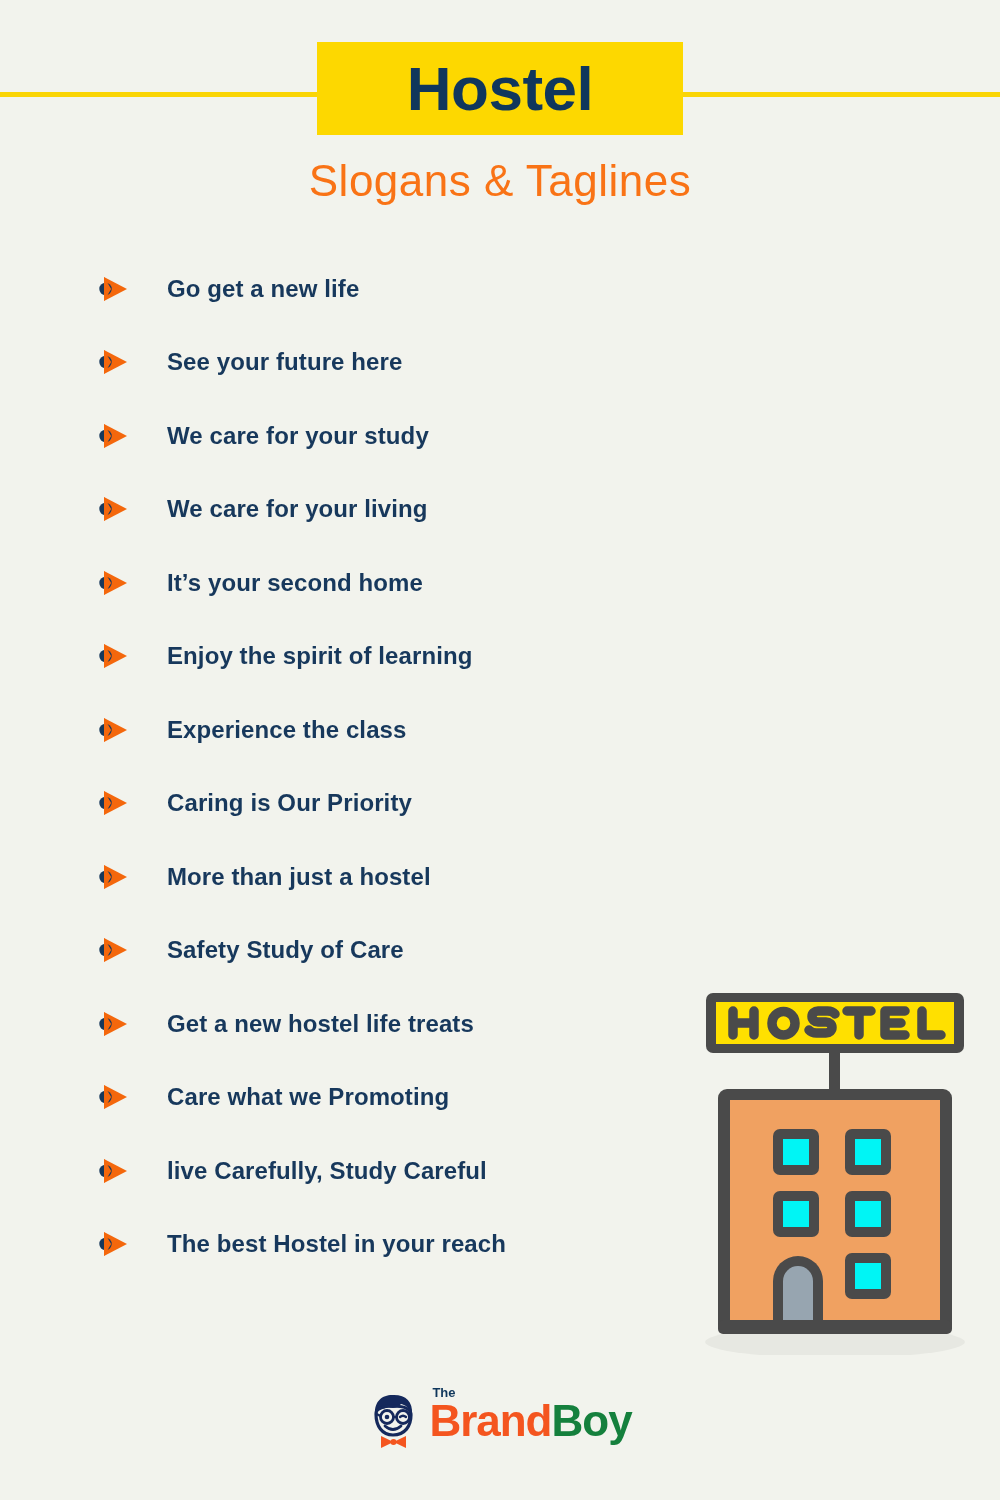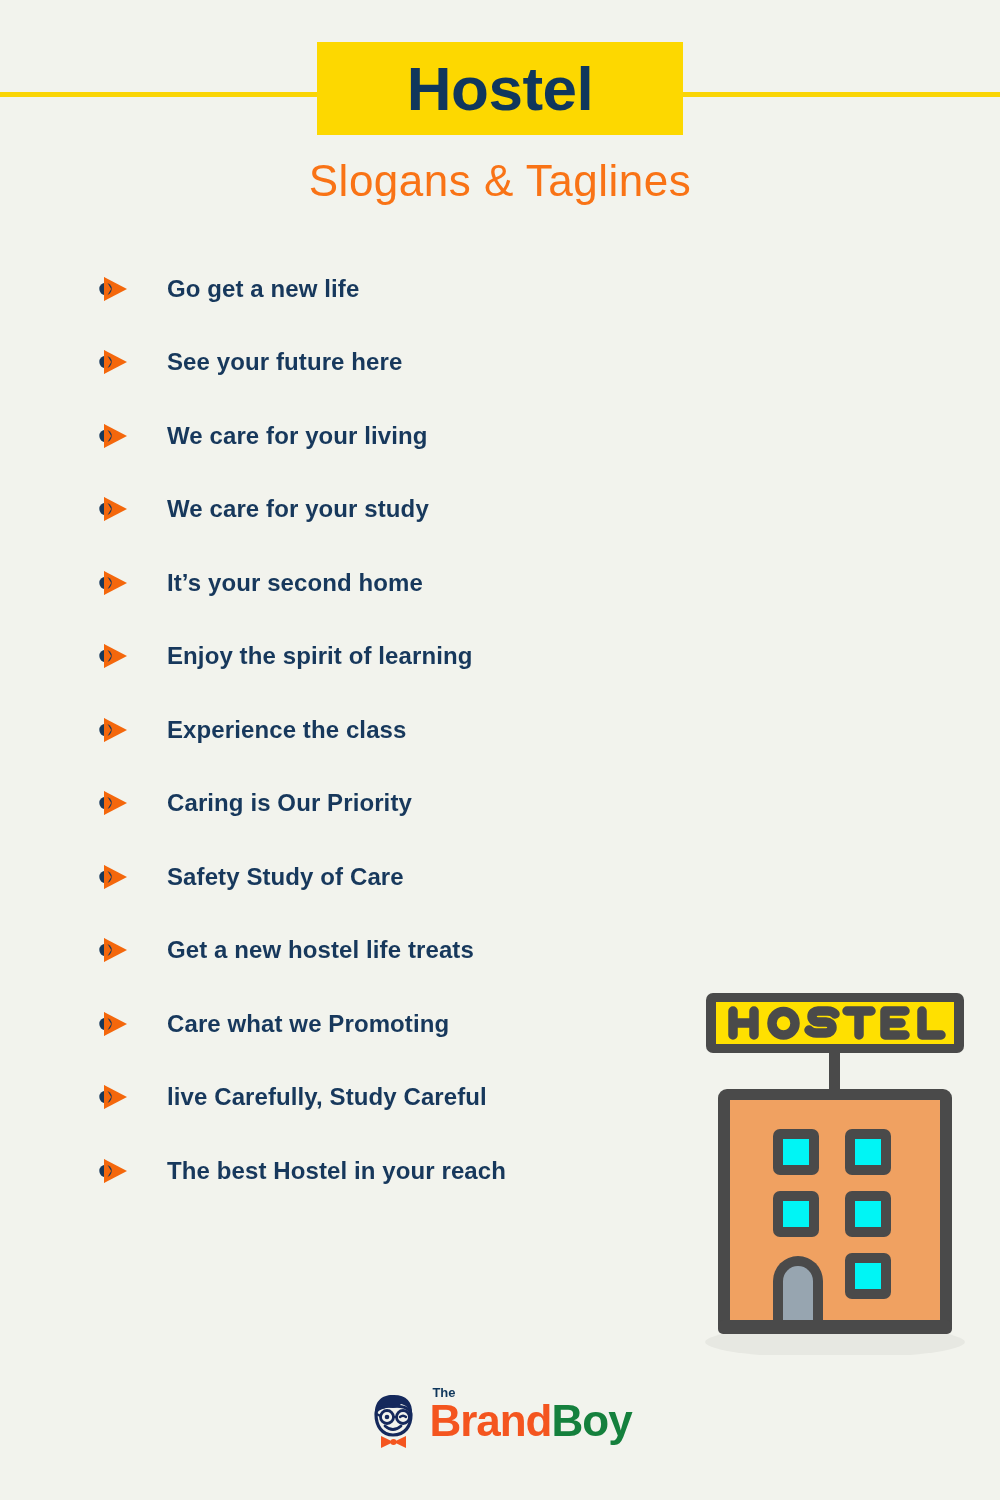--- a/index.html
+++ b/index.html
@@ -157,40 +157,40 @@
         <span class="item-label">See your future here</span>
       </div>
       <div class="item">
         <span class="bullet">
           <svg viewBox="0 0 30 26" xmlns="http://www.w3.org/2000/svg">
             <path d="M6 1 L29 13 L6 25 Z" fill="#f4670c"></path>
             <circle cx="7.5" cy="13" r="6.2" fill="#17385c"></circle>
             <path d="M6 1 L13.2 13 L6 25 Z" fill="#f4670c"></path>
           </svg>
         </span>
+        <span class="item-label">We care for your study</span>
+      </div>
+      <div class="item">
+        <span class="bullet">
+          <svg viewBox="0 0 30 26" xmlns="http://www.w3.org/2000/svg">
+            <path d="M6 1 L29 13 L6 25 Z" fill="#f4670c"></path>
+            <circle cx="7.5" cy="13" r="6.2" fill="#17385c"></circle>
+            <path d="M6 1 L13.2 13 L6 25 Z" fill="#f4670c"></path>
+          </svg>
+        </span>
         <span class="item-label">We care for your living</span>
       </div>
       <div class="item">
         <span class="bullet">
           <svg viewBox="0 0 30 26" xmlns="http://www.w3.org/2000/svg">
             <path d="M6 1 L29 13 L6 25 Z" fill="#f4670c"></path>
             <circle cx="7.5" cy="13" r="6.2" fill="#17385c"></circle>
             <path d="M6 1 L13.2 13 L6 25 Z" fill="#f4670c"></path>
           </svg>
         </span>
-        <span class="item-label">We care for your study</span>
-      </div>
-      <div class="item">
-        <span class="bullet">
-          <svg viewBox="0 0 30 26" xmlns="http://www.w3.org/2000/svg">
-            <path d="M6 1 L29 13 L6 25 Z" fill="#f4670c"></path>
-            <circle cx="7.5" cy="13" r="6.2" fill="#17385c"></circle>
-            <path d="M6 1 L13.2 13 L6 25 Z" fill="#f4670c"></path>
-          </svg>
-        </span>
         <span class="item-label">It’s your second home</span>
       </div>
       <div class="item">
         <span class="bullet">
           <svg viewBox="0 0 30 26" xmlns="http://www.w3.org/2000/svg">
             <path d="M6 1 L29 13 L6 25 Z" fill="#f4670c"></path>
             <circle cx="7.5" cy="13" r="6.2" fill="#17385c"></circle>
             <path d="M6 1 L13.2 13 L6 25 Z" fill="#f4670c"></path>
           </svg>
         </span>
@@ -208,20 +208,30 @@
       </div>
       <div class="item">
         <span class="bullet">
           <svg viewBox="0 0 30 26" xmlns="http://www.w3.org/2000/svg">
             <path d="M6 1 L29 13 L6 25 Z" fill="#f4670c"></path>
             <circle cx="7.5" cy="13" r="6.2" fill="#17385c"></circle>
             <path d="M6 1 L13.2 13 L6 25 Z" fill="#f4670c"></path>
           </svg>
         </span>
         <span class="item-label">Caring is Our Priority</span>
+      </div>
+      <div class="item">
+        <span class="bullet">
+          <svg viewBox="0 0 30 26" xmlns="http://www.w3.org/2000/svg">
+            <path d="M6 1 L29 13 L6 25 Z" fill="#f4670c"></path>
+            <circle cx="7.5" cy="13" r="6.2" fill="#17385c"></circle>
+            <path d="M6 1 L13.2 13 L6 25 Z" fill="#f4670c"></path>
+          </svg>
+        </span>
+        <span class="item-label">More than just a hostel</span>
       </div>
       <div class="item">
         <span class="bullet">
           <svg viewBox="0 0 30 26" xmlns="http://www.w3.org/2000/svg">
             <path d="M6 1 L29 13 L6 25 Z" fill="#f4670c"></path>
             <circle cx="7.5" cy="13" r="6.2" fill="#17385c"></circle>
             <path d="M6 1 L13.2 13 L6 25 Z" fill="#f4670c"></path>
           </svg>
         </span>
         <span class="item-label">Safety Study of Care</span>

